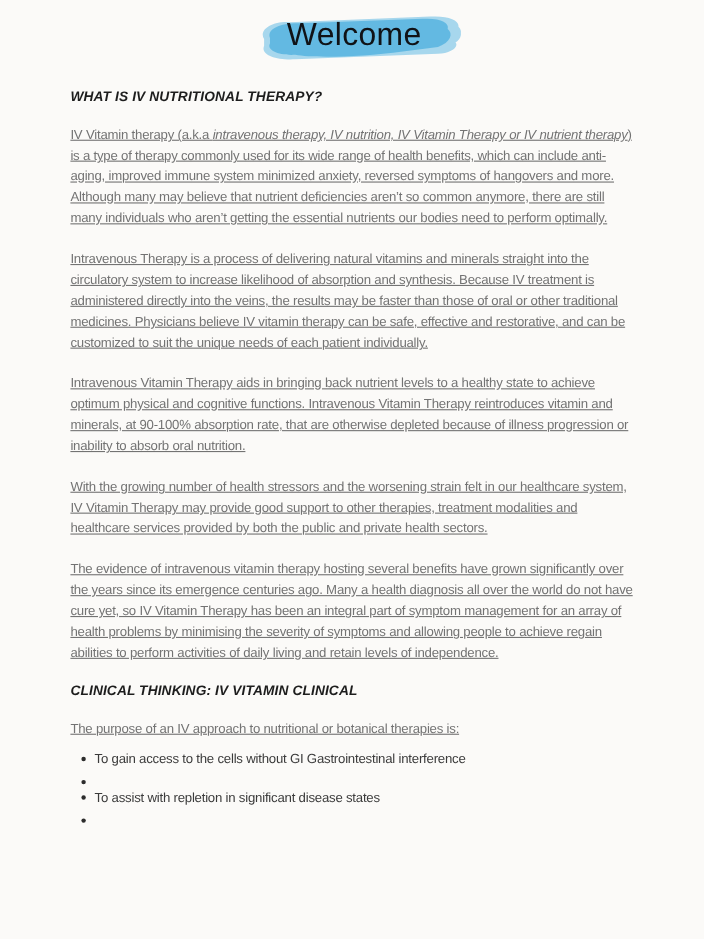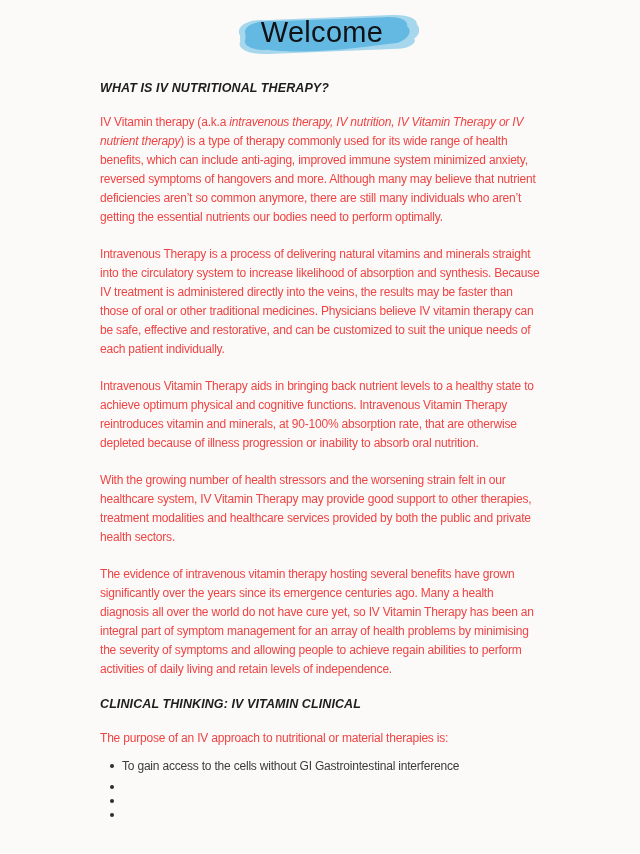--- a/index.html
+++ b/index.html
@@ -35,35 +35,36 @@
     font-family: "Liberation Serif", serif;
     font-weight: 700;
     font-size: 43px;
     line-height: 0.8;
     letter-spacing: 0.5px;
     color: #161616;
   }
   .title .title-line { display: block; padding: 3px 0; }
 
   
-  .content { padding: 23px 100px 0; }
+  .content { padding: 23px 64px 0; }
   .content h2 {
     margin: 0 0 18px;
     font-size: 12.5px;
     font-weight: 700;
     font-style: italic;
     letter-spacing: 0.1px;
     color: #1d1d1d;
   }
   .content p {
     margin: 0 0 18px;
     font-size: 12px;
     line-height: 19px;
     letter-spacing: -0.2px;
-    color: #ef4444;
+    color: #737373;
+    text-decoration: underline;
   }
   .content p em { font-style: italic; }
   .content p.intro { margin-bottom: 9px; }
 
   ul.bullets { margin: 0; padding: 0 0 0 10px; list-style: none; }
   ul.bullets li {
     display: flex;
     gap: 8px;
     font-size: 12px;
     line-height: 18px;
@@ -104,32 +105,33 @@
     <p>Intravenous Therapy is a process of delivering natural vitamins and minerals straight into the circulatory system to increase likelihood of absorption and synthesis. Because IV treatment is administered directly into the veins, the results may be faster than those of oral or other traditional medicines. Physicians believe IV vitamin therapy can be safe, effective and restorative, and can be customized to suit the unique needs of each patient individually.</p>
 
     <p>Intravenous Vitamin Therapy aids in bringing back nutrient levels to a healthy state to achieve optimum physical and cognitive functions. Intravenous Vitamin Therapy reintroduces vitamin and minerals, at 90-100% absorption rate, that are otherwise depleted because of illness progression or inability to absorb oral nutrition.</p>
 
     <p>With the growing number of health stressors and the worsening strain felt in our healthcare system, IV Vitamin Therapy may provide good support to other therapies, treatment modalities and healthcare services provided by both the public and private health sectors.</p>
 
     <p>The evidence of intravenous vitamin therapy hosting several benefits have grown significantly over the years since its emergence centuries ago. Many a health diagnosis all over the world do not have cure yet, so IV Vitamin Therapy has been an integral part of symptom management for an array of health problems by minimising the severity of symptoms and allowing people to achieve regain abilities to perform activities of daily living and retain levels of independence.</p>
 
     <h2>CLINICAL THINKING: IV VITAMIN CLINICAL</h2>
 
-    <p class="intro">The purpose of an IV approach to nutritional or material therapies is:</p>
+    <p class="intro">The purpose of an IV approach to nutritional or botanical therapies is:</p>
 
     <ul class="bullets">
       <li>
         <span class="bullet-dot"></span>
         <span>To gain access to the cells without GI Gastrointestinal interference</span>
       </li>
       <li>
         <span class="bullet-dot"></span>
       </li>
       <li>
         <span class="bullet-dot"></span>
+        <span>To assist with repletion in significant disease states</span>
       </li>
       <li>
         <span class="bullet-dot"></span>
       </li>
     </ul>
 
   </main>
 </div>
 
 </body></html>

